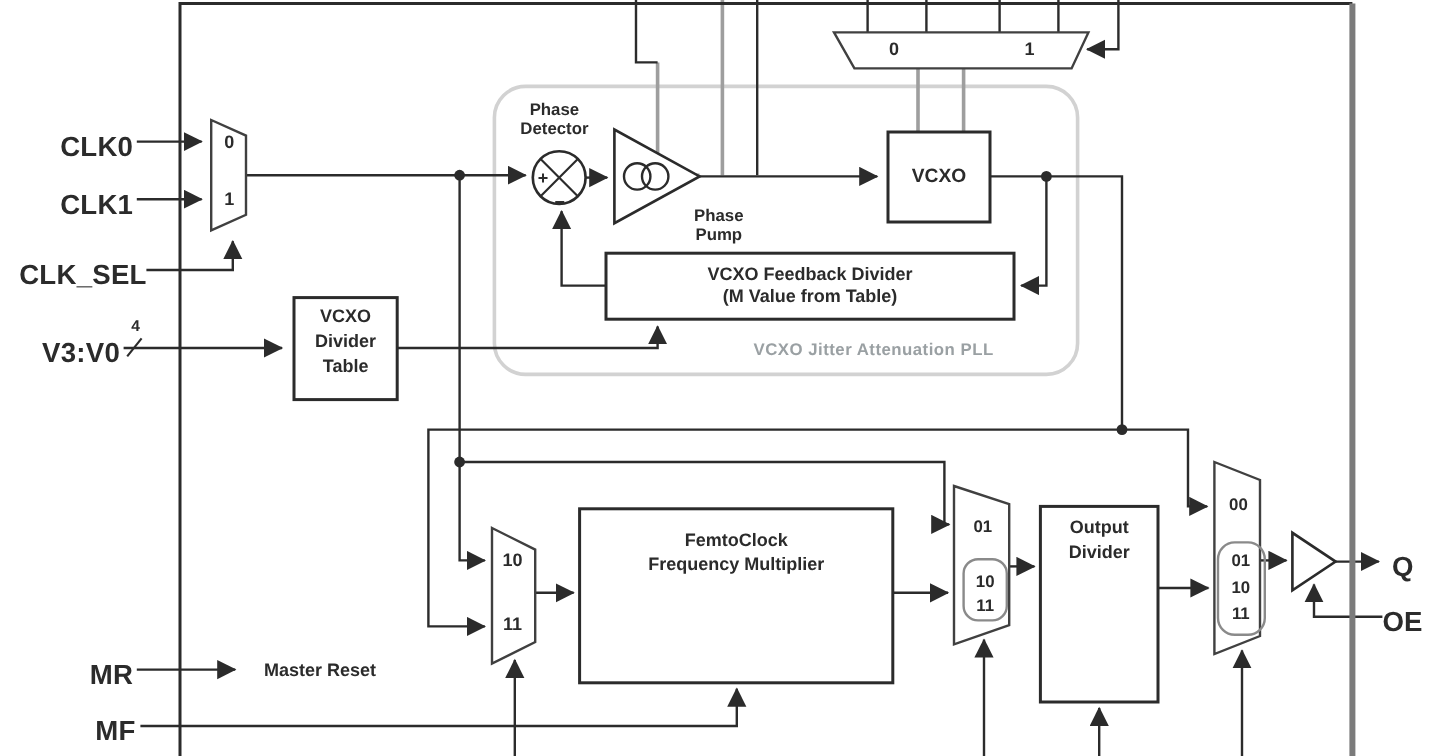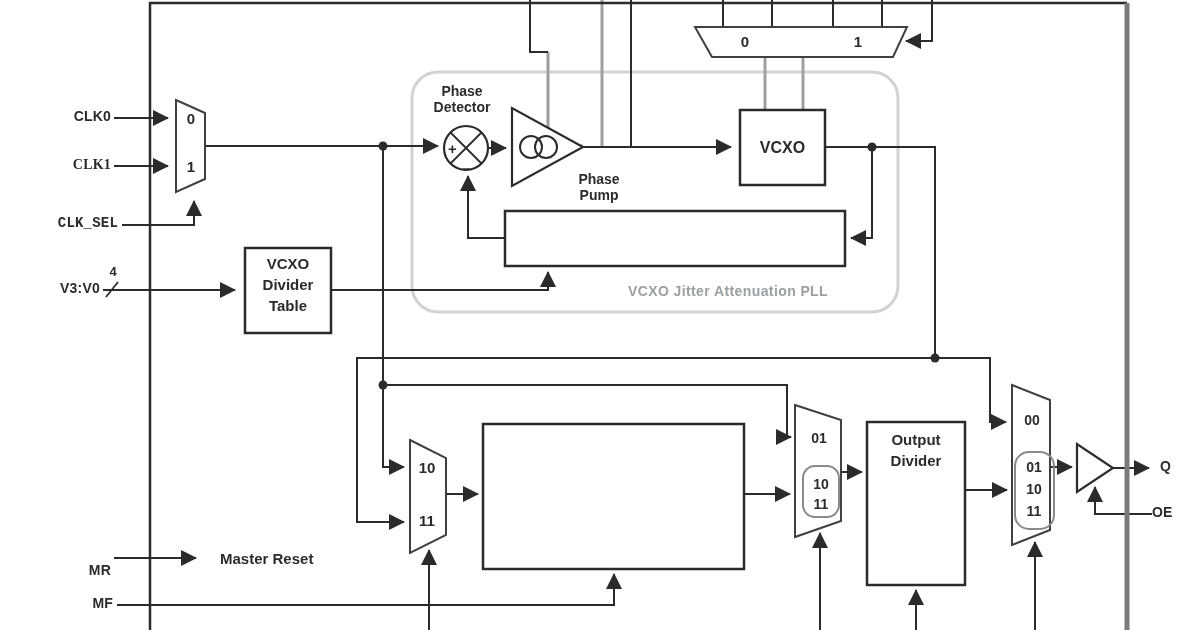--- a/index.html
+++ b/index.html
@@ -3,21 +3,21 @@
 <meta charset="utf-8">
 <style>
   html,body{margin:0;padding:0;background:#fff;}
   .canvas{position:relative;width:1200px;height:630px;background:#ffffff;overflow:hidden;
           font-family:"Liberation Sans",sans-serif;}
   .canvas svg{position:absolute;left:0;top:0;}
   .lbl{position:absolute;font-weight:bold;color:#2b2b2b;white-space:pre-line;
        line-height:1.28;font-size:15px;}
   .c{text-align:center;}
   .r{text-align:right;}
-  .port{font-size:14px;letter-spacing:.2px;}
+  .port{font-size:23px;letter-spacing:.2px;}
   .digit{font-size:15px;}
   .sm{font-size:14px;}
   .pll{font-size:14px;color:#9aa0a3;letter-spacing:.4px;}
 </style>
 </head>
 <body>
 
 <div class="canvas">
 
   <svg width="1200" height="630" viewBox="0 0 1200 630">
@@ -108,51 +108,55 @@
 
     <g fill="#2b2b2b">
       <circle cx="383" cy="146" r="4.5"></circle>
       <circle cx="383" cy="385" r="4.5"></circle>
       <circle cx="872" cy="147" r="4.5"></circle>
       <circle cx="935" cy="358" r="4.5"></circle>
     </g>
   </svg>
 
   <div class="lbl port r" style="left:30px;top:108px;width:81px;">CLK0</div>
-  <div class="lbl port r" style="left:30px;top:156px;width:81px;font-family:Liberation Serif, serif;">CLK1</div>
-  <div class="lbl port r" style="left:16px;top:215px;width:102px;font-family:Liberation Mono, monospace;">CLK_SEL</div>
+  <div class="lbl port r" style="left:30px;top:156px;width:81px;">CLK1</div>
+  <div class="lbl port r" style="left:16px;top:215px;width:102px;">CLK_SEL</div>
   <div class="lbl port r" style="left:26px;top:280px;width:74px;">V3:V0</div>
   <div class="lbl c" style="left:104px;top:264px;width:18px;font-size:13px;">4</div>
-  <div class="lbl port r" style="left:40px;top:548px;width:71px;margin-top:14px;">MR</div>
+  <div class="lbl port r" style="left:40px;top:548px;width:71px;">MR</div>
   <div class="lbl port r" style="left:40px;top:595px;width:73px;">MF</div>
   <div class="lbl port" style="left:1160px;top:458px;width:30px;">Q</div>
   <div class="lbl port" style="left:1152px;top:504px;width:38px;">OE</div>
   <div class="lbl" style="left:220px;top:549px;width:150px;">Master Reset</div>
 
   <div class="lbl c digit" style="left:181px;top:109px;width:20px;">0</div>
   <div class="lbl c digit" style="left:181px;top:157px;width:20px;">1</div>
   <div class="lbl c digit" style="left:735px;top:32px;width:20px;">0</div>
   <div class="lbl c digit" style="left:848px;top:32px;width:20px;">1</div>
 
   <div class="lbl c sm" style="left:417px;top:83px;width:90px;line-height:16px;">Phase
 Detector</div>
   <div class="lbl c" style="left:445px;top:139px;width:15px;font-size:15px;">+</div>
   <div class="lbl c" style="left:459px;top:159px;width:15px;font-size:15px;">−</div>
   <div class="lbl c sm" style="left:554px;top:171px;width:90px;line-height:16px;">Phase
 Pump</div>
 
   <div class="lbl c" style="left:740px;top:138px;width:85px;font-size:16px;">VCXO</div>
+  <div class="lbl c" style="left:505px;top:219px;width:340px;line-height:19px;">VCXO Feedback Divider
+(M Value from Table)</div>
   <div class="lbl c pll" style="left:478px;top:283px;width:500px;">VCXO Jitter Attenuation PLL</div>
   <div class="lbl c" style="left:245px;top:253px;width:86px;line-height:21px;">VCXO
 Divider
 Table</div>
 
   <div class="lbl c digit" style="left:413px;top:458px;width:28px;">10</div>
   <div class="lbl c digit" style="left:413px;top:511px;width:28px;">11</div>
 
+  <div class="lbl c" style="left:483px;top:441px;width:261px;line-height:20px;">FemtoClock
+Frequency Multiplier</div>
 
   <div class="lbl c sm" style="left:804px;top:430px;width:30px;">01</div>
   <div class="lbl c sm" style="left:807px;top:476px;width:28px;">10</div>
   <div class="lbl c sm" style="left:807px;top:496px;width:28px;">11</div>
 
   <div class="lbl c" style="left:867px;top:429px;width:98px;line-height:21px;">Output
 Divider</div>
 
   <div class="lbl c sm" style="left:1017px;top:412px;width:30px;">00</div>
   <div class="lbl c sm" style="left:1020px;top:459px;width:28px;">01</div>

